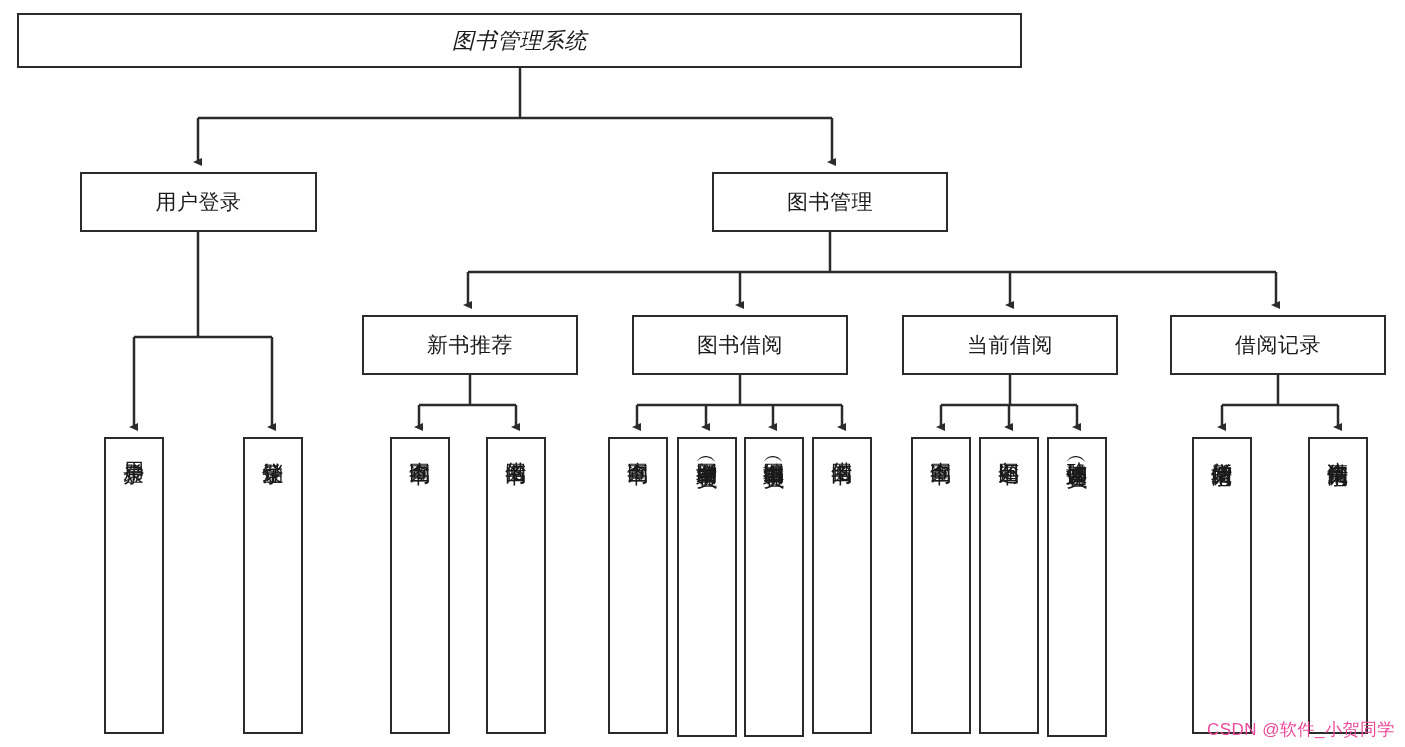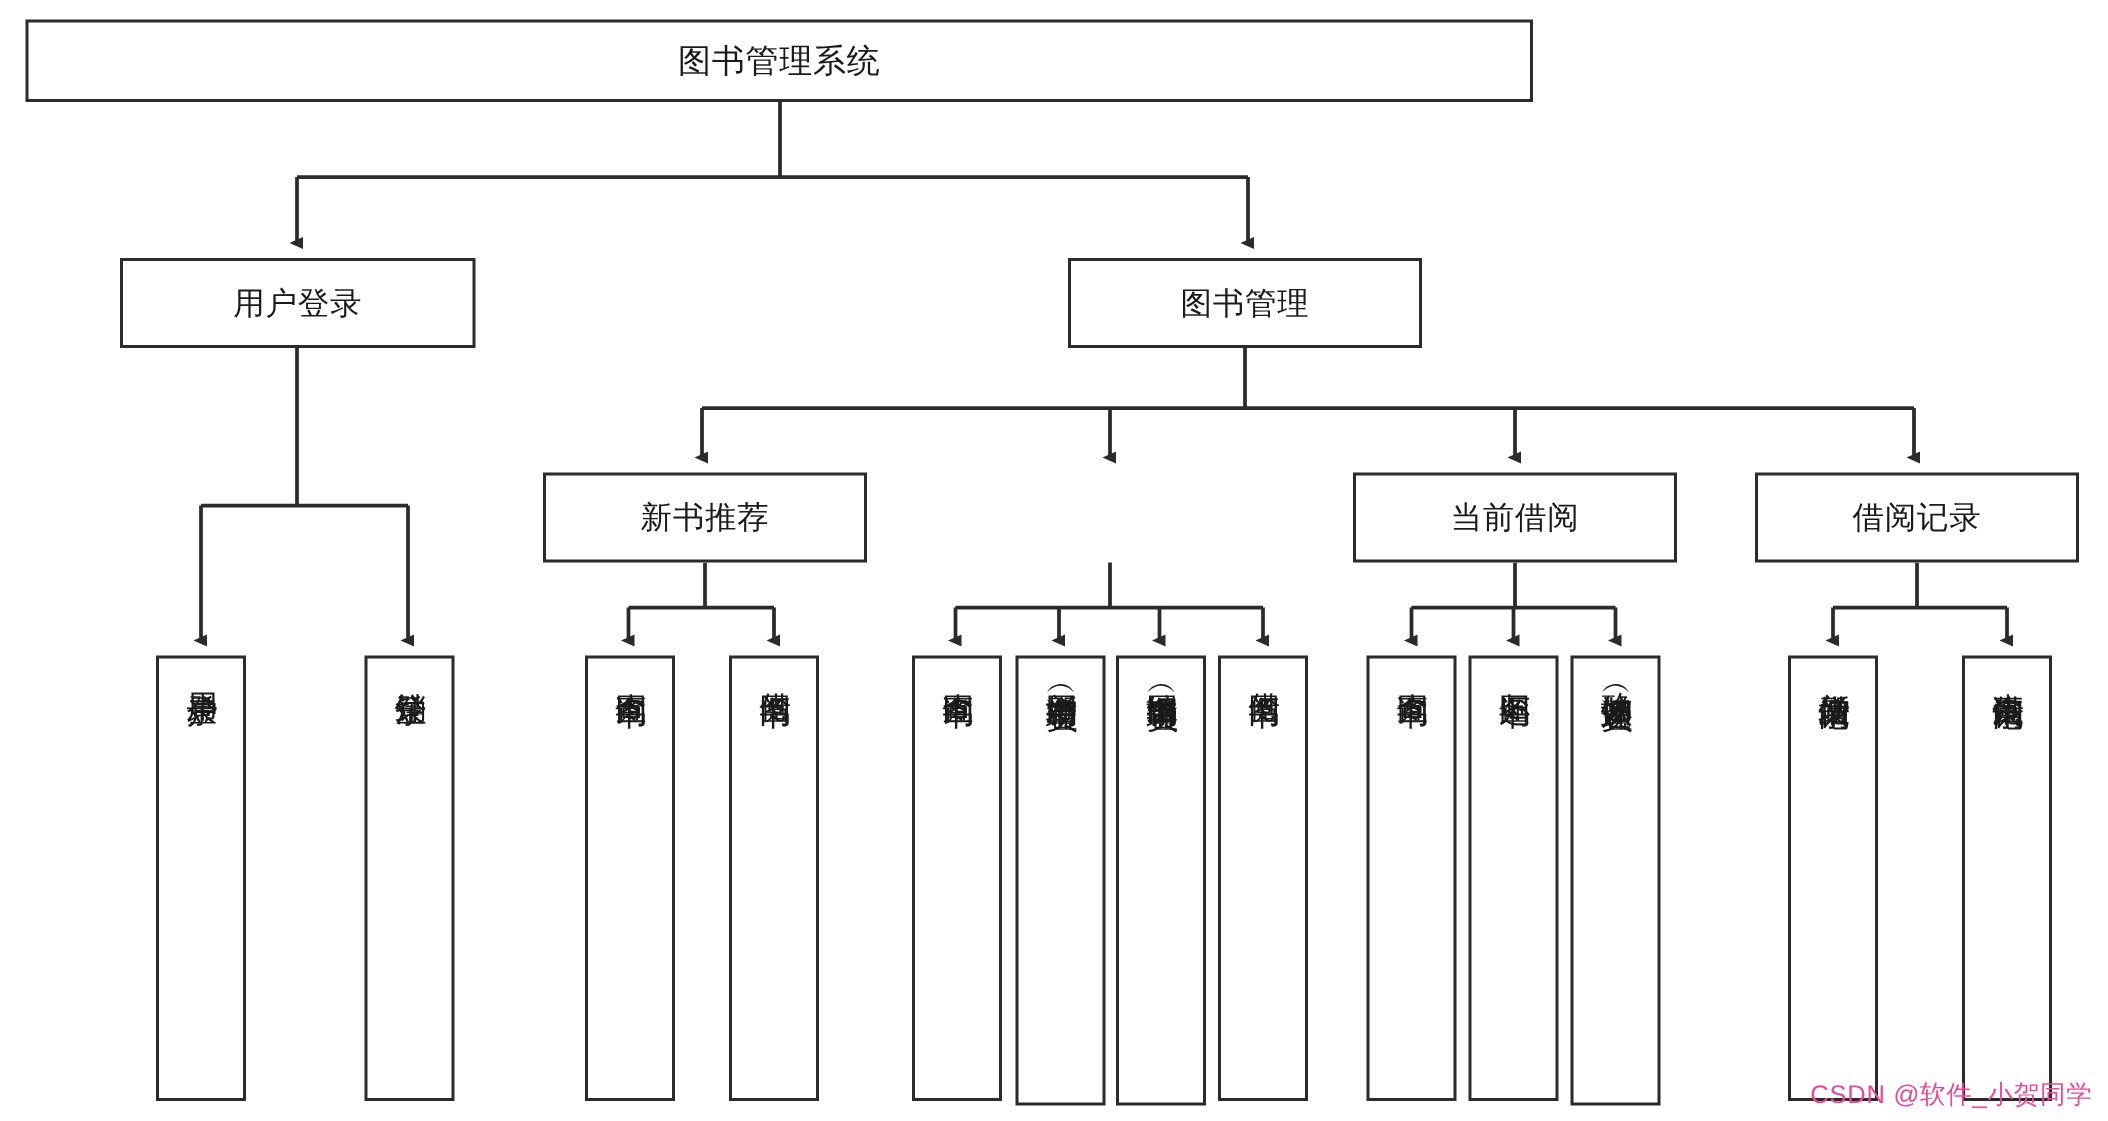--- a/index.html
+++ b/index.html
@@ -34,20 +34,21 @@
     align-items: center;
     justify-content: center;
     color: #1a1a1a;
   }
   .node.horiz {
     font-size: 21px;
     letter-spacing: 0.5px;
   }
   .node.root {
     font-size: 22px;
+    font-style: italic;
   }
   .node.leaf {
     align-items: flex-start;
     justify-content: center;
     padding-top: 6px;
   }
   .leaf-label {
     writing-mode: vertical-rl;
     text-orientation: upright;
     font-size: 21px;
@@ -130,20 +131,23 @@
   <div class="node horiz" style="left:80px; top:172px; width:237px; height:60px;">
     <span>用户登录</span>
   </div>
   <div class="node horiz" style="left:712px; top:172px; width:236px; height:60px;">
     <span>图书管理</span>
   </div>
 
   <div class="node horiz" style="left:362px; top:315px; width:216px; height:60px;">
     <span>新书推荐</span>
   </div>
+  <div class="node horiz" style="left:632px; top:315px; width:216px; height:60px;">
+    <span>图书借阅</span>
+  </div>
   <div class="node horiz" style="left:902px; top:315px; width:216px; height:60px;">
     <span>当前借阅</span>
   </div>
   <div class="node horiz" style="left:1170px; top:315px; width:216px; height:60px;">
     <span>借阅记录</span>
   </div>
 
   <div class="node leaf" style="left:104px; top:437px; width:60px; height:297px;">
     <span class="leaf-label">用户登录</span>
   </div>

